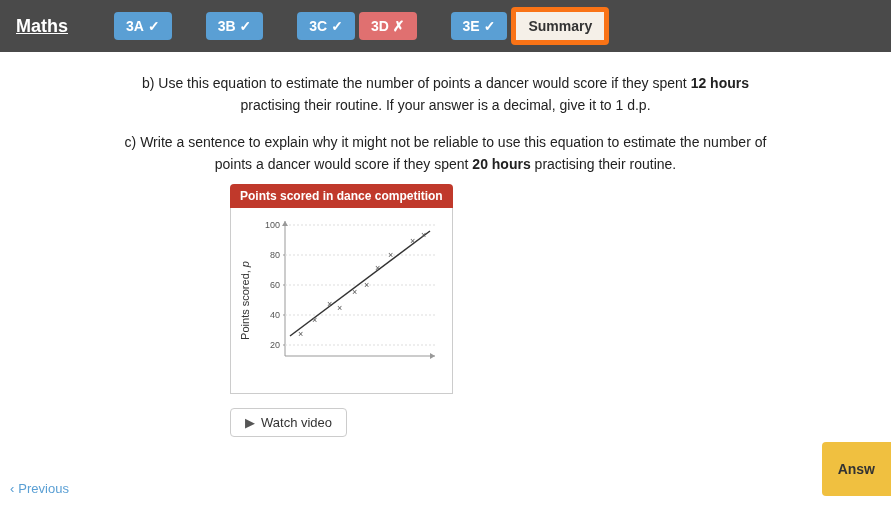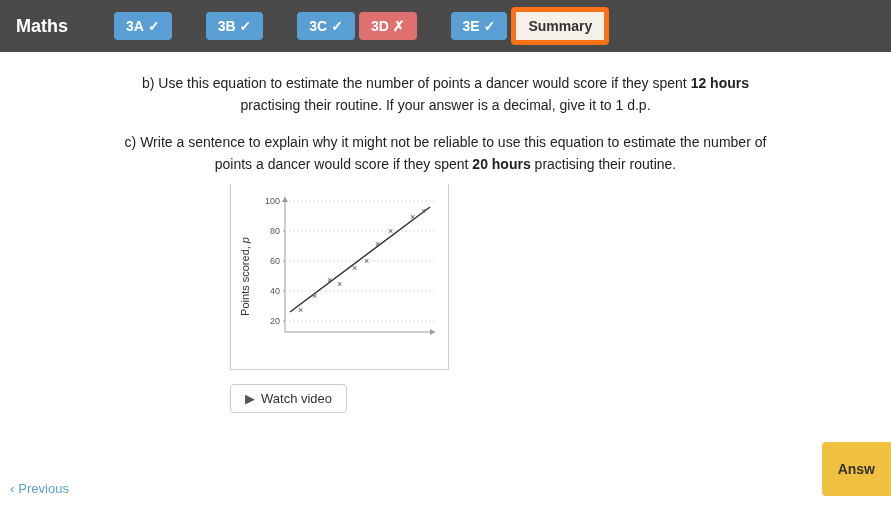--- a/index.html
+++ b/index.html
@@ -19,20 +19,21 @@
       padding: 8px 16px;
       gap: 4px;
       height: 52px;
     }
 
     .header-title {
       color: white;
       font-size: 18px;
       font-weight: bold;
       margin-right: 12px;
+      text-decoration: underline;
     }
 
     .tab {
       display: flex;
       align-items: center;
       padding: 6px 12px;
       border-radius: 4px;
       font-size: 14px;
       font-weight: bold;
       cursor: pointer;
@@ -218,20 +219,21 @@
     <span>b) Use this equation to estimate the number of points a dancer would score if they spent <strong>12 hours</strong><br>practising their routine. If your answer is a decimal, give it to 1 d.p.</span>
   </div>
 
   <div class="question question-c">
     <span>c) Write a sentence to explain why it might not be reliable to use this equation to estimate the number of<br>points a dancer would score if they spent <strong>20 hours</strong> practising their routine.</span>
   </div>
 
   <div class="bottom-section">
     <div style="margin-left: 200px;">
       <div class="chart-container">
+        <div class="chart-title">Points scored in dance competition</div>
         <div class="chart-area">
           <div class="y-axis-label">Points scored, <i>p</i></div>
           <div class="chart-inner">
             <svg width="185" height="165">
 
               <line x1="30" y1="5" x2="30" y2="140" stroke="#999" stroke-width="1"></line>
               <line x1="30" y1="140" x2="180" y2="140" stroke="#999" stroke-width="1"></line>
 
               <text x="25" y="12" text-anchor="end" font-size="9" fill="#555">100</text>
               <line x1="28" y1="9" x2="30" y2="9" stroke="#999"></line>

